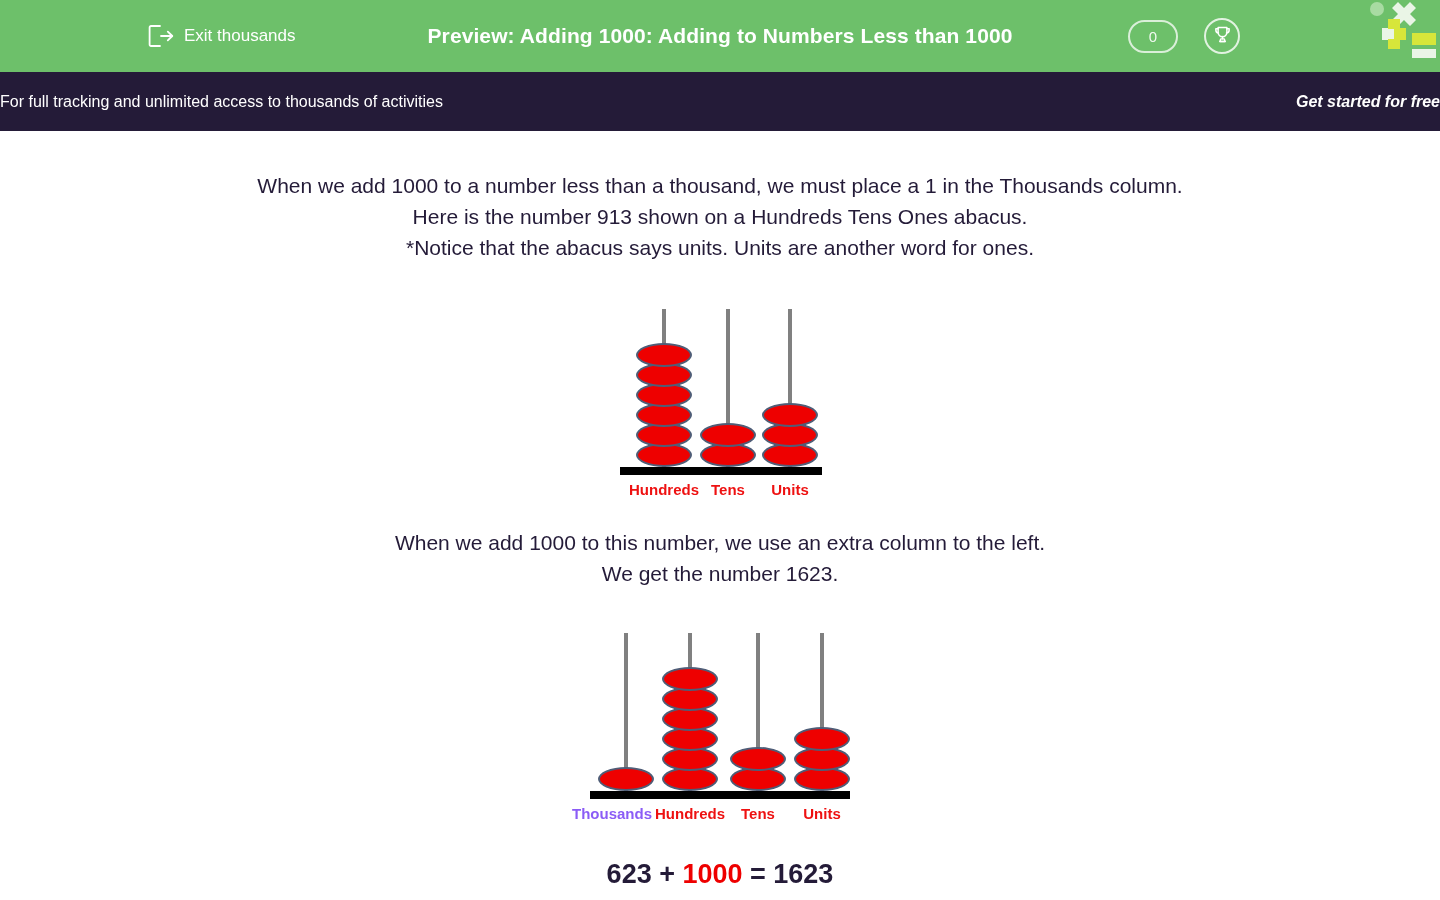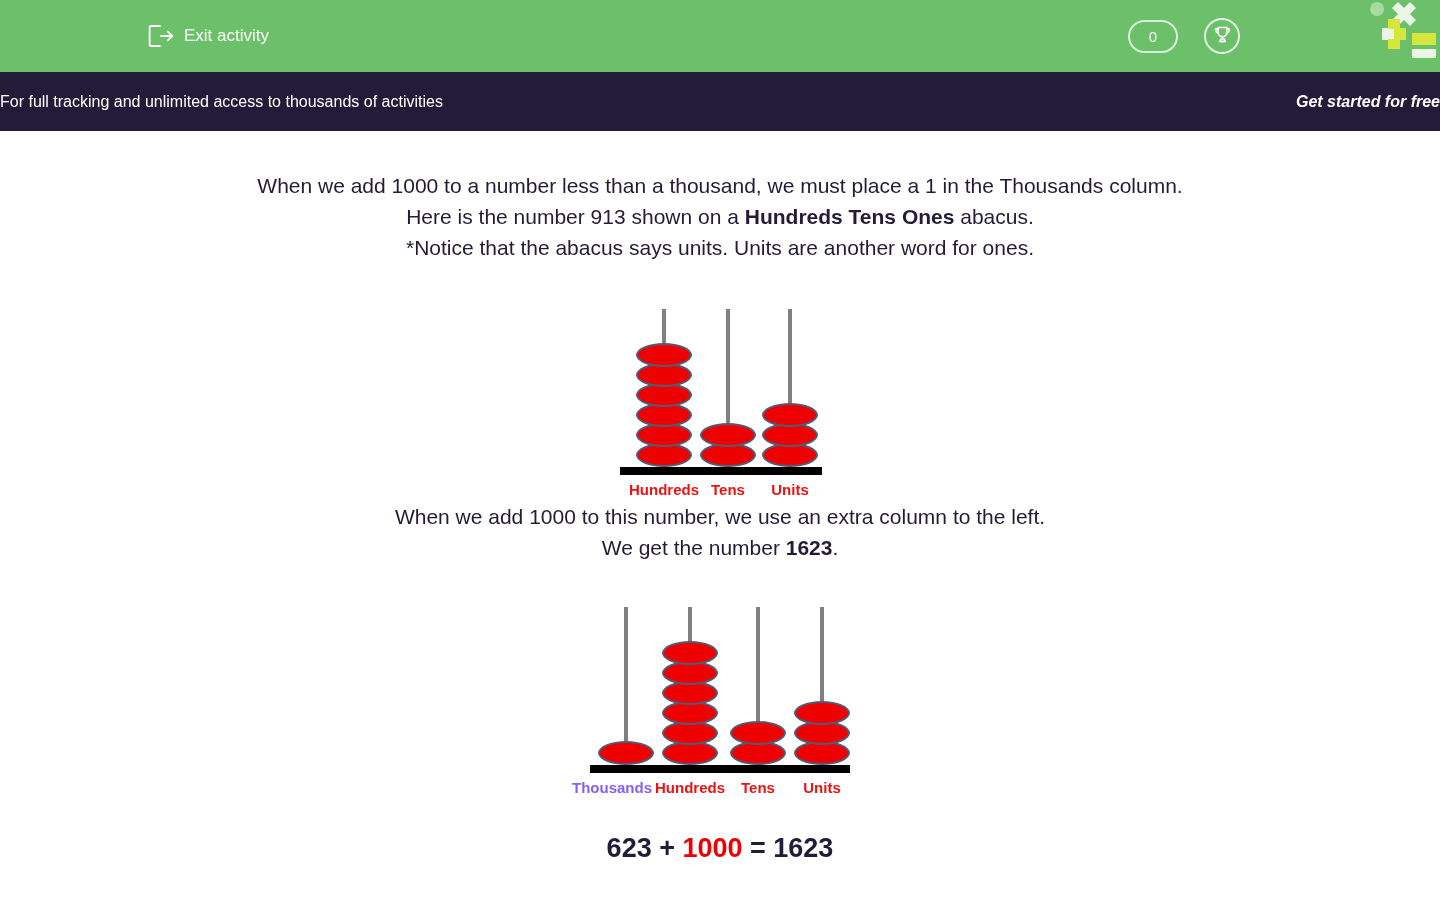--- a/index.html
+++ b/index.html
@@ -72,21 +72,21 @@
   .promo b { font-weight:bold; margin-left:4px; cursor:pointer;font-style:italic; }
 
   
   .content { padding-top:39px; }
   .para {
     text-align:center;
     color:#241b38;
     font-size:21px;
     line-height:31px;
   }
-  .para b { font-weight:bold; }
+  .para b { font-weight:normal; }
 
   
   .abacus-wrap { display:flex; justify-content:center; }
   .abacus { position:relative; }
   .rod {
     position:absolute;
     width:4px;
     background:#808080;
   }
   .bead {
@@ -127,23 +127,24 @@
 <div class="header">
 
   <div class="exit-activity">
     <span class="exit-icon">
       <svg viewBox="0 0 26 24" width="26" height="24" fill="none" stroke="#ffffff" stroke-width="1.8" stroke-linecap="round" stroke-linejoin="round">
         <path d="M12 2 H3 a1.4 1.4 0 0 0 -1.4 1.4 V20.6 A1.4 1.4 0 0 0 3 22 H12"></path>
         <path d="M13 12 H24"></path>
         <path d="M19.8 7.6 L24.3 12 L19.8 16.4"></path>
       </svg>
     </span>
-    <span>Exit activity</span>
-  </div>
-
+    <span>Exit thousands</span>
+  </div>
+
+  <div class="header-title">Preview: Adding 1000: Adding to Numbers Less than 1000</div>
 
   <div class="header-right">
     <div class="score-pill">
       <span>0</span>
     </div>
     <div class="trophy-btn">
       <span>
         <svg viewBox="0 0 24 24" width="21" height="21" fill="none" stroke="#ffffff" stroke-width="1.7" stroke-linecap="round" stroke-linejoin="round">
           <path d="M7 4 H17 V9.5 A5 5 0 0 1 7 9.5 Z"></path>
           <path d="M7 5.4 H4.4 V7 A3.3 3.3 0 0 0 7.4 10.2"></path>
@@ -201,21 +202,21 @@
         <div class="bead" style="width: 56px; height: 24px; left: 100px; top: 122px; background: rgb(238, 0, 0);"></div>
         <div class="col-label" style="left: 128px; top: 180px; color: rgb(238, 17, 17);">Tens</div>
         <div class="rod" style="left: 188px; top: 8px; height: 158px; background: rgb(128, 128, 128);"></div>
         <div class="bead" style="width: 56px; height: 24px; left: 162px; top: 142px; background: rgb(238, 0, 0);"></div>
         <div class="bead" style="width: 56px; height: 24px; left: 162px; top: 122px; background: rgb(238, 0, 0);"></div>
         <div class="bead" style="width: 56px; height: 24px; left: 162px; top: 102px; background: rgb(238, 0, 0);"></div>
         <div class="col-label" style="left: 190px; top: 180px; color: rgb(238, 17, 17);">Units</div>
       </div>
   </div>
 
-  <div class="para" style="">
+  <div class="para" style="margin-top:26px;">
     <div>When we add 1000 to this number, we use an extra column to the left.</div>
     <div>
       <span>We get the number </span><b>1623</b><span>.</span>
     </div>
   </div>
 
   <div class="abacus-wrap" style="margin-top:36px;">
     <div class="abacus" id="abacus-two" style="width:300px;height:200px;">
         <div class="base" style="left: 20px; width: 260px; top: 166px; background: rgb(0, 0, 0);"></div>
         <div class="rod" style="left: 54px; top: 8px; height: 158px; background: rgb(128, 128, 128);"></div>

